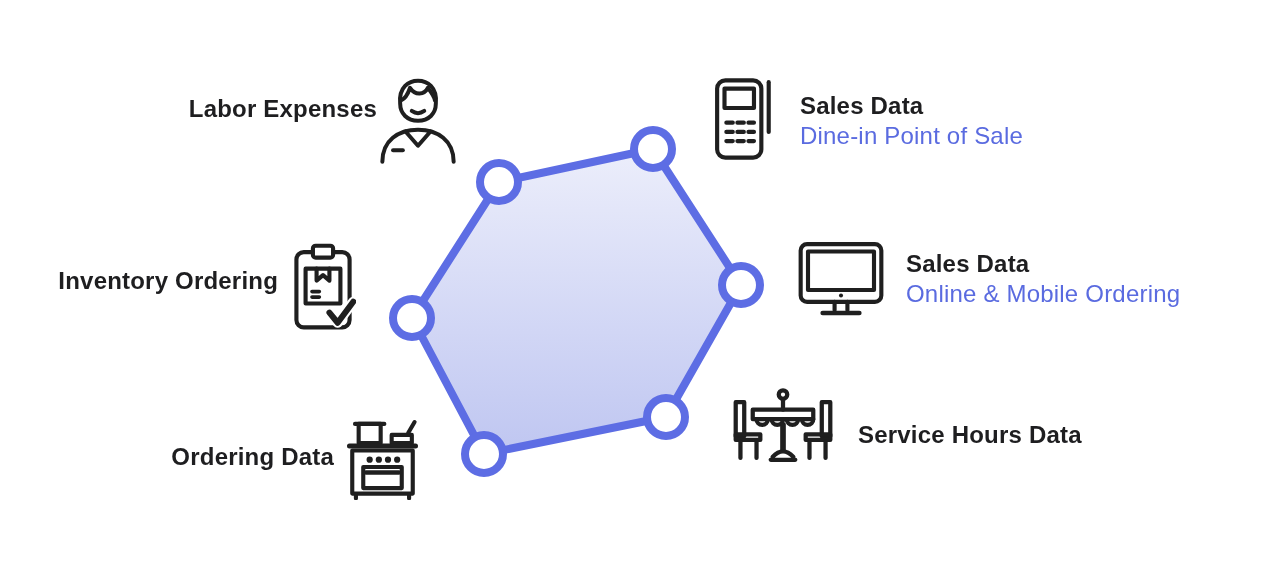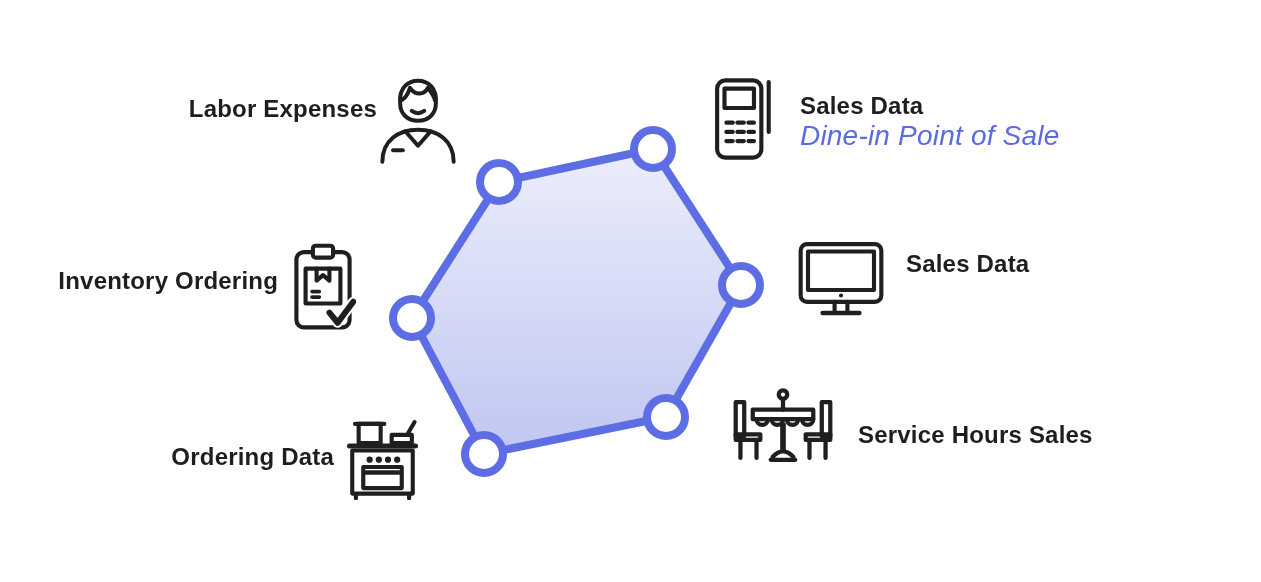--- a/index.html
+++ b/index.html
@@ -17,22 +17,22 @@
     background:#ffffff;
     font-family:"Liberation Sans",sans-serif;
     overflow:hidden;
   }
   .abs{position:absolute;}
   .title{
     font-size:24px;font-weight:600;color:var(--title-text);
     letter-spacing:.2px;line-height:30px;white-space:nowrap;display:block;
   }
   .subtitle{
-    font-size:28px;font-weight:500;color:var(--subtitle-text);
-    letter-spacing:.2px;line-height:30px;white-space:nowrap;display:block;font-style:italic;
+    font-size:24px;font-weight:500;color:var(--subtitle-text);
+    letter-spacing:.2px;line-height:30px;white-space:nowrap;display:block;
   }
   .right-al{text-align:right;}
   .icon{color:var(--icon-stroke);display:block;}
   svg{display:block;}
 </style>
 </head>
 <body>
 
 <div class="canvas">
 
@@ -102,20 +102,21 @@
     <g fill="none" stroke="currentColor" stroke-width="4.5" stroke-linecap="round" stroke-linejoin="round">
       <rect x="4" y="4" width="88" height="63" rx="7"></rect>
       <rect x="12" y="12" width="72" height="42"></rect>
       <circle cx="48" cy="60" r="2.2" fill="currentColor" stroke="none"></circle>
       <path d="M41,67 v9 M55,67 v9"></path>
       <path d="M28,79 h40" stroke-width="5"></path>
     </g>
   </svg>
   <div class="abs" style="left:906px;top:249px">
     <span class="title">Sales Data</span>
+    <span class="subtitle">Online &amp; Mobile Ordering</span>
   </div>
 
   <div class="abs right-al" style="right:927px;top:442px">
     <span class="title">Ordering Data</span>
   </div>
   <svg class="abs icon" style="left:344px;top:412px" width="77" height="88" viewBox="0 0 84 96">
     <g fill="none" stroke="currentColor" stroke-width="4.5" stroke-linecap="round" stroke-linejoin="round">
       <path d="M12,13 h32"></path>
       <rect x="16" y="13" width="24" height="21"></rect>
       <rect x="52" y="25" width="22" height="9"></rect>
@@ -145,16 +146,16 @@
       <path d="M49,77 h26"></path>
       <rect x="12" y="16" width="9" height="36"></rect>
       <rect x="12" y="50" width="26" height="6"></rect>
       <path d="M17,58 V75 M34,58 V75"></path>
       <rect x="103" y="16" width="9" height="36"></rect>
       <rect x="86" y="50" width="26" height="6"></rect>
       <path d="M90,58 V75 M107,58 V75"></path>
     </g>
   </svg>
   <div class="abs" style="left:858px;top:420px">
-    <span class="title">Service Hours Sales</span>
+    <span class="title">Service Hours Data</span>
   </div>
 
 </div>
 
 </body></html>

